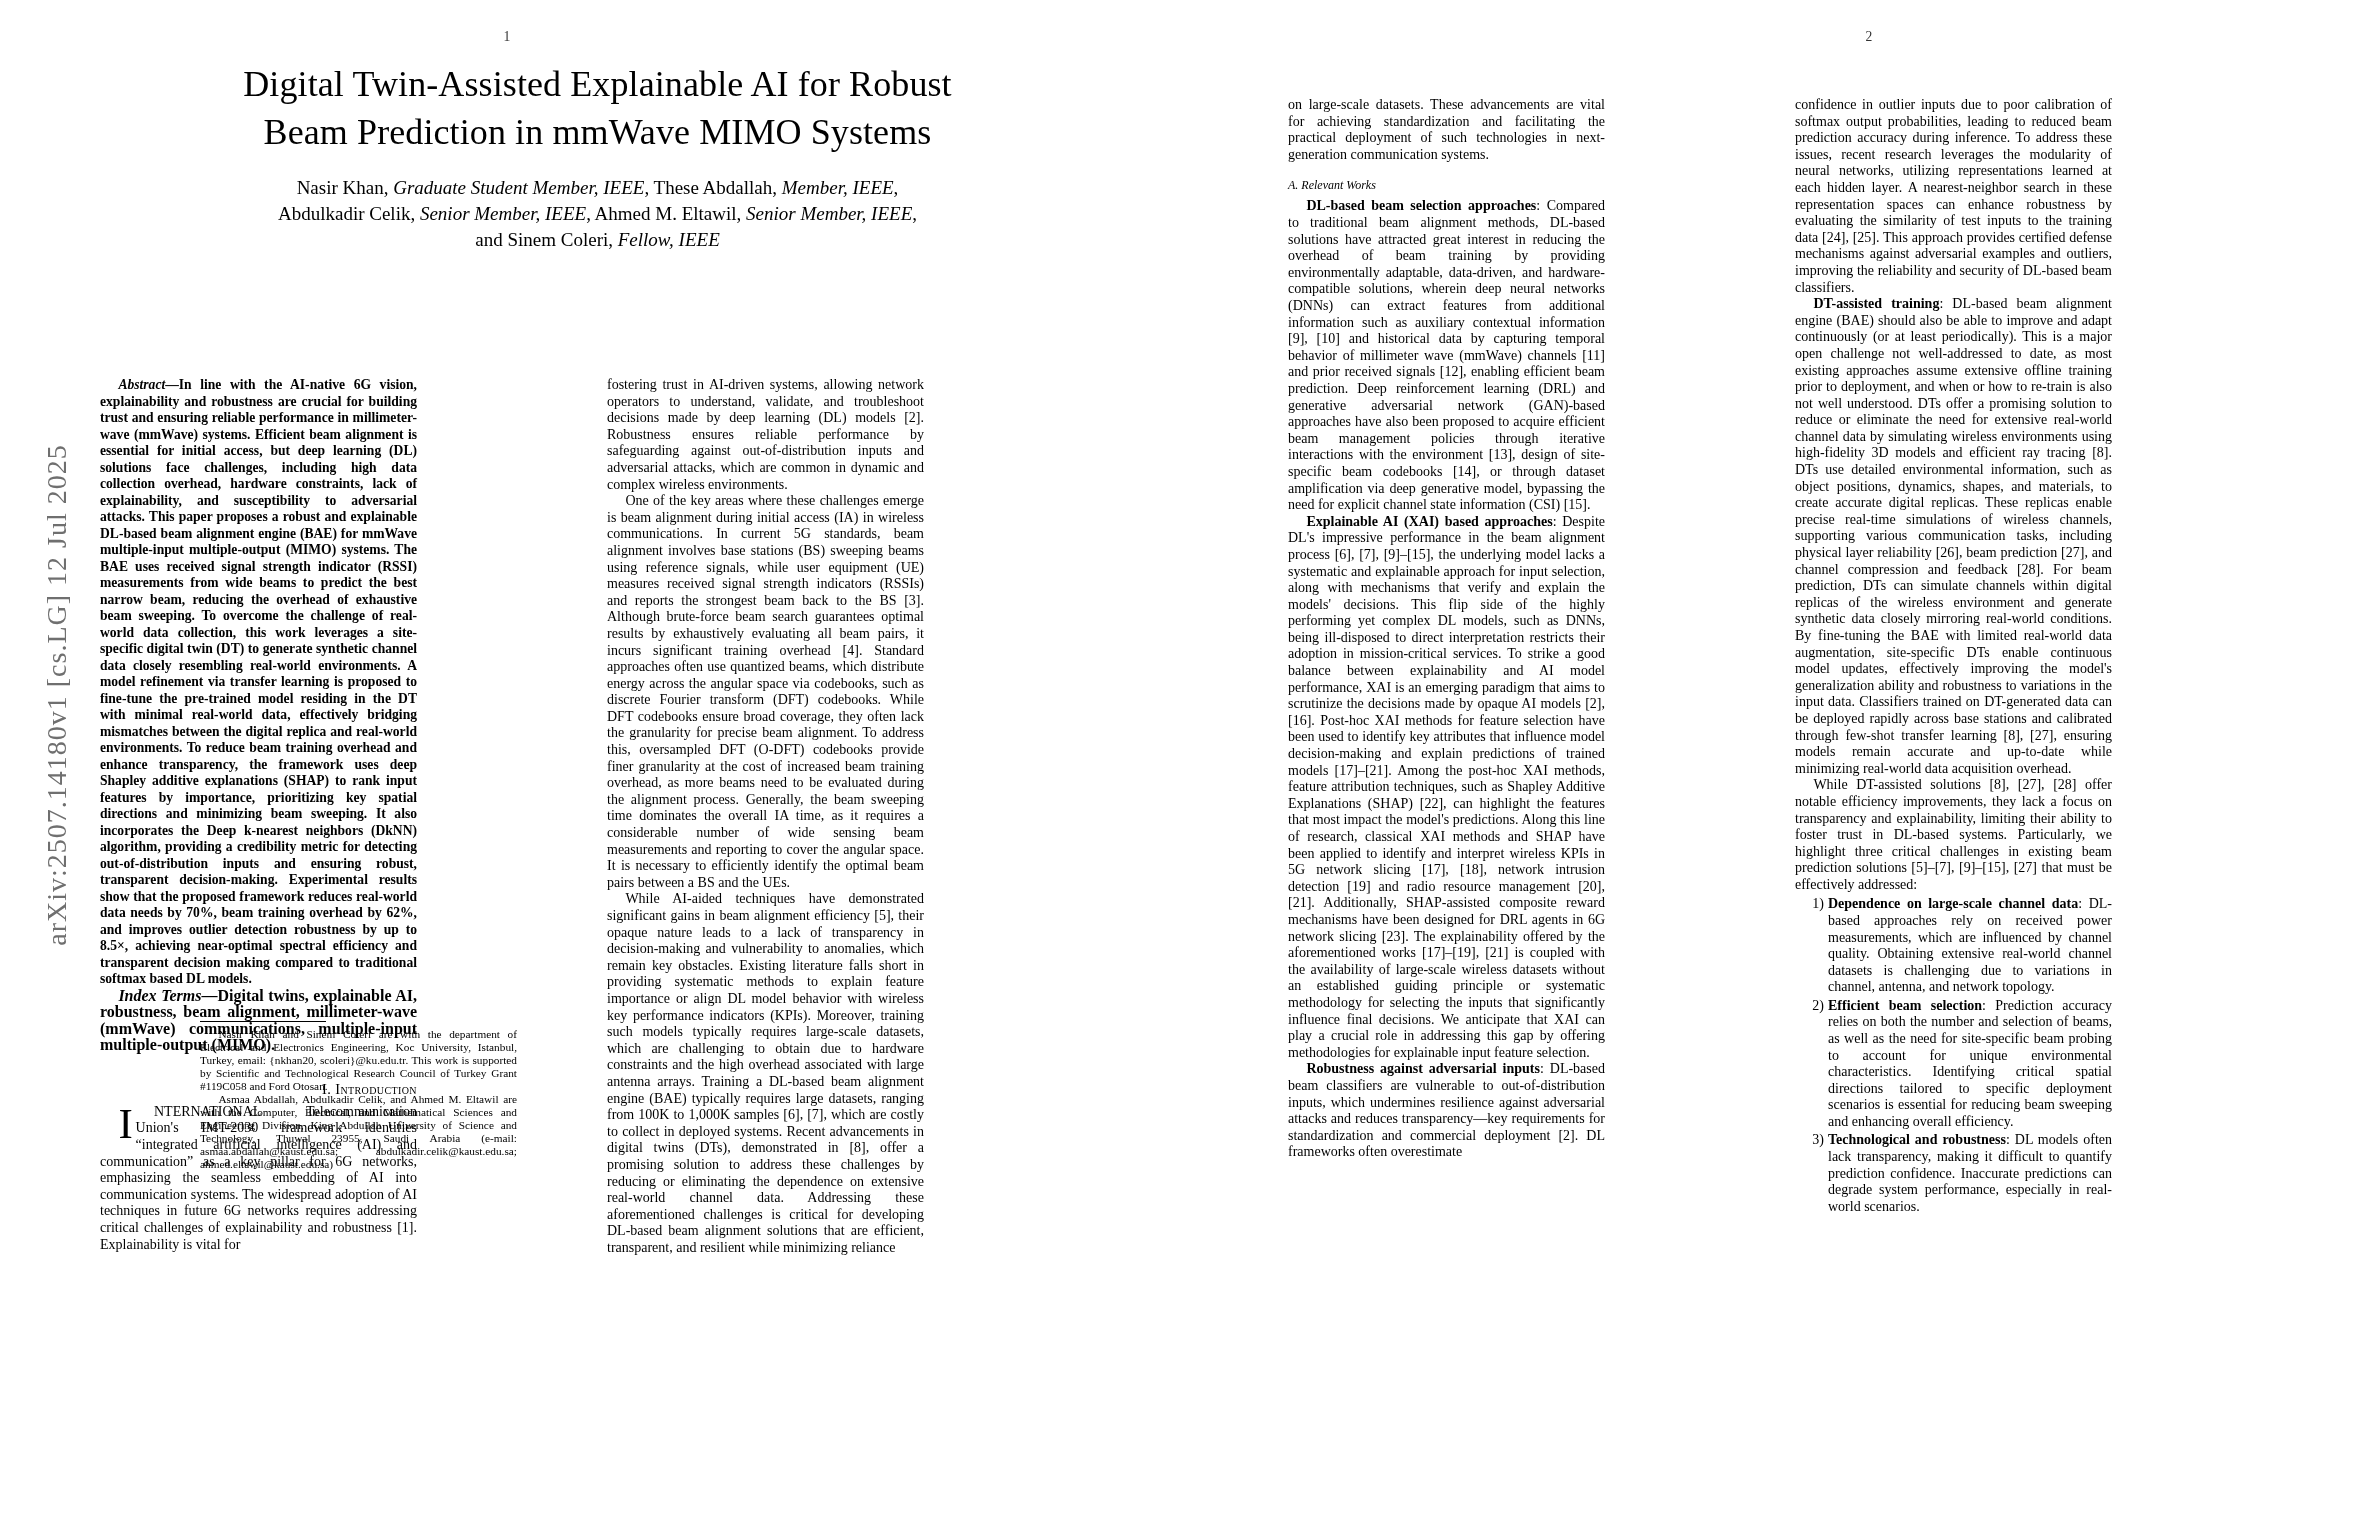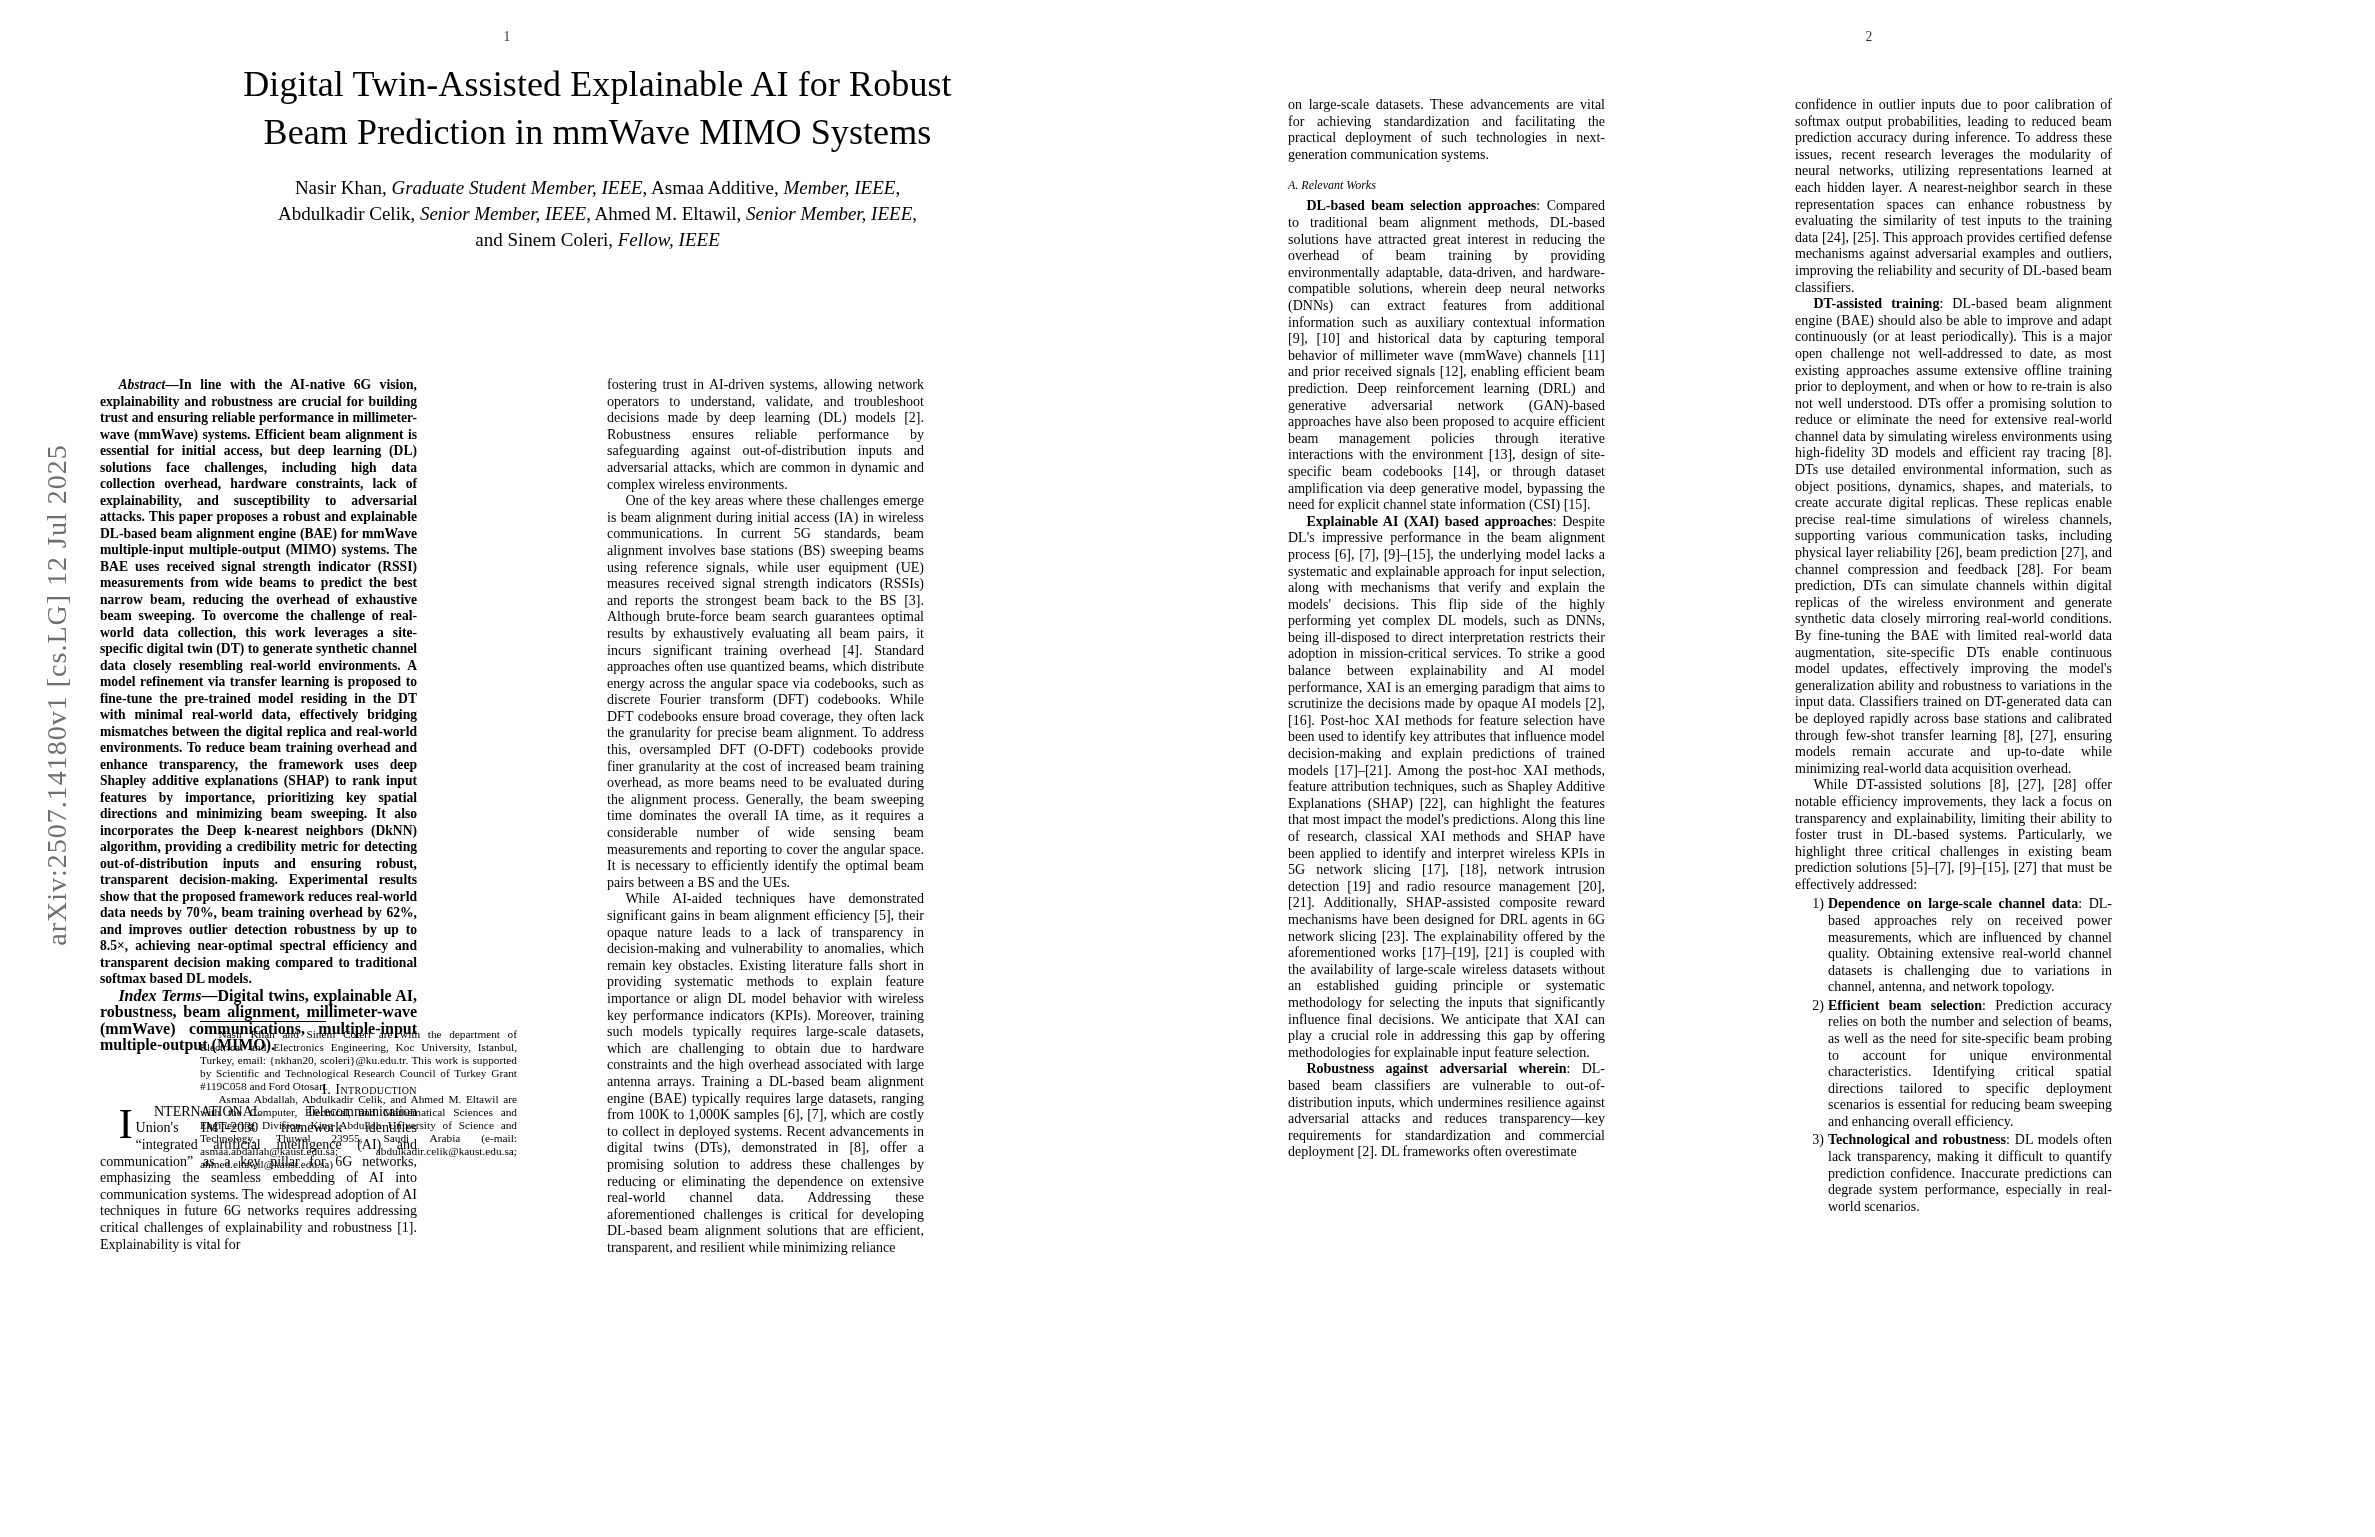--- a/index.html
+++ b/index.html
@@ -195,21 +195,21 @@
     <div class="page-number">1</div>
 
     <div id="arxiv-stamp">arXiv:2507.14180v1  [cs.LG]  12 Jul 2025</div>
 
     <div class="title-block">
       <h1 class="paper-title">
         <span>Digital Twin-Assisted Explainable AI for Robust</span><br>
         <span>Beam Prediction in mmWave MIMO Systems</span>
       </h1>
       <div class="authors">
-        <div><span>Nasir Khan, </span><i>Graduate Student Member, IEEE</i><span>, Asmaa Additive, </span><i>Member, IEEE</i><span>,</span></div>
+        <div><span>Nasir Khan, </span><i>Graduate Student Member, IEEE</i><span>, These Abdallah, </span><i>Member, IEEE</i><span>,</span></div>
         <div><span>Abdulkadir Celik, </span><i>Senior Member, IEEE</i><span>, Ahmed M. Eltawil, </span><i>Senior Member, IEEE</i><span>,</span></div>
         <div><span>and Sinem Coleri, </span><i>Fellow, IEEE</i></div>
       </div>
     </div>
 
     <div class="col" id="p1-col-l">
       <p class="abstract">
         <span class="lead">Abstract</span><span>—</span><span>In line with the AI-native 6G vision, explainability and robustness are crucial for building trust and ensuring reliable performance in millimeter-wave (mmWave) systems. Efficient beam alignment is essential for initial access, but deep learning (DL) solutions face challenges, including high data collection overhead, hardware constraints, lack of explainability, and susceptibility to adversarial attacks. This paper proposes a robust and explainable DL-based beam alignment engine (BAE) for mmWave multiple-input multiple-output (MIMO) systems. The BAE uses received signal strength indicator (RSSI) measurements from wide beams to predict the best narrow beam, reducing the overhead of exhaustive beam sweeping. To overcome the challenge of real-world data collection, this work leverages a site-specific digital twin (DT) to generate synthetic channel data closely resembling real-world environments. A model refinement via transfer learning is proposed to fine-tune the pre-trained model residing in the DT with minimal real-world data, effectively bridging mismatches between the digital replica and real-world environments. To reduce beam training overhead and enhance transparency, the framework uses deep Shapley additive explanations (SHAP) to rank input features by importance, prioritizing key spatial directions and minimizing beam sweeping. It also incorporates the Deep k-nearest neighbors (DkNN) algorithm, providing a credibility metric for detecting out-of-distribution inputs and ensuring robust, transparent decision-making. Experimental results show that the proposed framework reduces real-world data needs by 70%, beam training overhead by 62%, and improves outlier detection robustness by up to 8.5×, achieving near-optimal spectral efficiency and transparent decision making compared to traditional softmax based DL models.</span>
       </p>
       <p class="idxterms">
@@ -247,21 +247,21 @@
 
       <p>
         <span class="run-in">DL-based beam selection approaches</span><span>: Compared to traditional beam alignment methods, DL-based solutions have attracted great interest in reducing the overhead of beam training by providing environmentally adaptable, data-driven, and hardware-compatible solutions, wherein deep neural networks (DNNs) can extract features from additional information such as auxiliary contextual information [9], [10] and historical data by capturing temporal behavior of millimeter wave (mmWave) channels [11] and prior received signals [12], enabling efficient beam prediction. Deep reinforcement learning (DRL) and generative adversarial network (GAN)-based approaches have also been proposed to acquire efficient beam management policies through iterative interactions with the environment [13], design of site-specific beam codebooks [14], or through dataset amplification via deep generative model, bypassing the need for explicit channel state information (CSI) [15].</span>
       </p>
 
       <p>
         <span class="run-in">Explainable AI (XAI) based approaches</span><span>: Despite DL's impressive performance in the beam alignment process [6], [7], [9]–[15], the underlying model lacks a systematic and explainable approach for input selection, along with mechanisms that verify and explain the models' decisions. This flip side of the highly performing yet complex DL models, such as DNNs, being ill-disposed to direct interpretation restricts their adoption in mission-critical services. To strike a good balance between explainability and AI model performance, XAI is an emerging paradigm that aims to scrutinize the decisions made by opaque AI models [2], [16]. Post-hoc XAI methods for feature selection have been used to identify key attributes that influence model decision-making and explain predictions of trained models [17]–[21]. Among the post-hoc XAI methods, feature attribution techniques, such as Shapley Additive Explanations (SHAP) [22], can highlight the features that most impact the model's predictions. Along this line of research, classical XAI methods and SHAP have been applied to identify and interpret wireless KPIs in 5G network slicing [17], [18], network intrusion detection [19] and radio resource management [20], [21]. Additionally, SHAP-assisted composite reward mechanisms have been designed for DRL agents in 6G network slicing [23]. The explainability offered by the aforementioned works [17]–[19], [21] is coupled with the availability of large-scale wireless datasets without an established guiding principle or systematic methodology for selecting the inputs that significantly influence final decisions. We anticipate that XAI can play a crucial role in addressing this gap by offering methodologies for explainable input feature selection.</span>
       </p>
 
       <p>
-        <span class="run-in">Robustness against adversarial wherein</span><span>: DL-based beam classifiers are vulnerable to out-of-distribution inputs, which undermines resilience against adversarial attacks and reduces transparency—key requirements for standardization and commercial deployment [2]. DL frameworks often overestimate</span>
+        <span class="run-in">Robustness against adversarial inputs</span><span>: DL-based beam classifiers are vulnerable to out-of-distribution inputs, which undermines resilience against adversarial attacks and reduces transparency—key requirements for standardization and commercial deployment [2]. DL frameworks often overestimate</span>
       </p>
     </div>
 
     <div class="col" id="p2-col-r">
       <p class="noindent">confidence in outlier inputs due to poor calibration of softmax output probabilities, leading to reduced beam prediction accuracy during inference. To address these issues, recent research leverages the modularity of neural networks, utilizing representations learned at each hidden layer. A nearest-neighbor search in these representation spaces can enhance robustness by evaluating the similarity of test inputs to the training data [24], [25]. This approach provides certified defense mechanisms against adversarial examples and outliers, improving the reliability and security of DL-based beam classifiers.</p>
 
       <p>
         <span class="run-in">DT-assisted training</span><span>: DL-based beam alignment engine (BAE) should also be able to improve and adapt continuously (or at least periodically). This is a major open challenge not well-addressed to date, as most existing approaches assume extensive offline training prior to deployment, and when or how to re-train is also not well understood. DTs offer a promising solution to reduce or eliminate the need for extensive real-world channel data by simulating wireless environments using high-fidelity 3D models and efficient ray tracing [8]. DTs use detailed environmental information, such as object positions, dynamics, shapes, and materials, to create accurate digital replicas. These replicas enable precise real-time simulations of wireless channels, supporting various communication tasks, including physical layer reliability [26], beam prediction [27], and channel compression and feedback [28]. For beam prediction, DTs can simulate channels within digital replicas of the wireless environment and generate synthetic data closely mirroring real-world conditions. By fine-tuning the BAE with limited real-world data augmentation, site-specific DTs enable continuous model updates, effectively improving the model's generalization ability and robustness to variations in the input data. Classifiers trained on DT-generated data can be deployed rapidly across base stations and calibrated through few-shot transfer learning [8], [27], ensuring models remain accurate and up-to-date while minimizing real-world data acquisition overhead.</span>
       </p>
 

